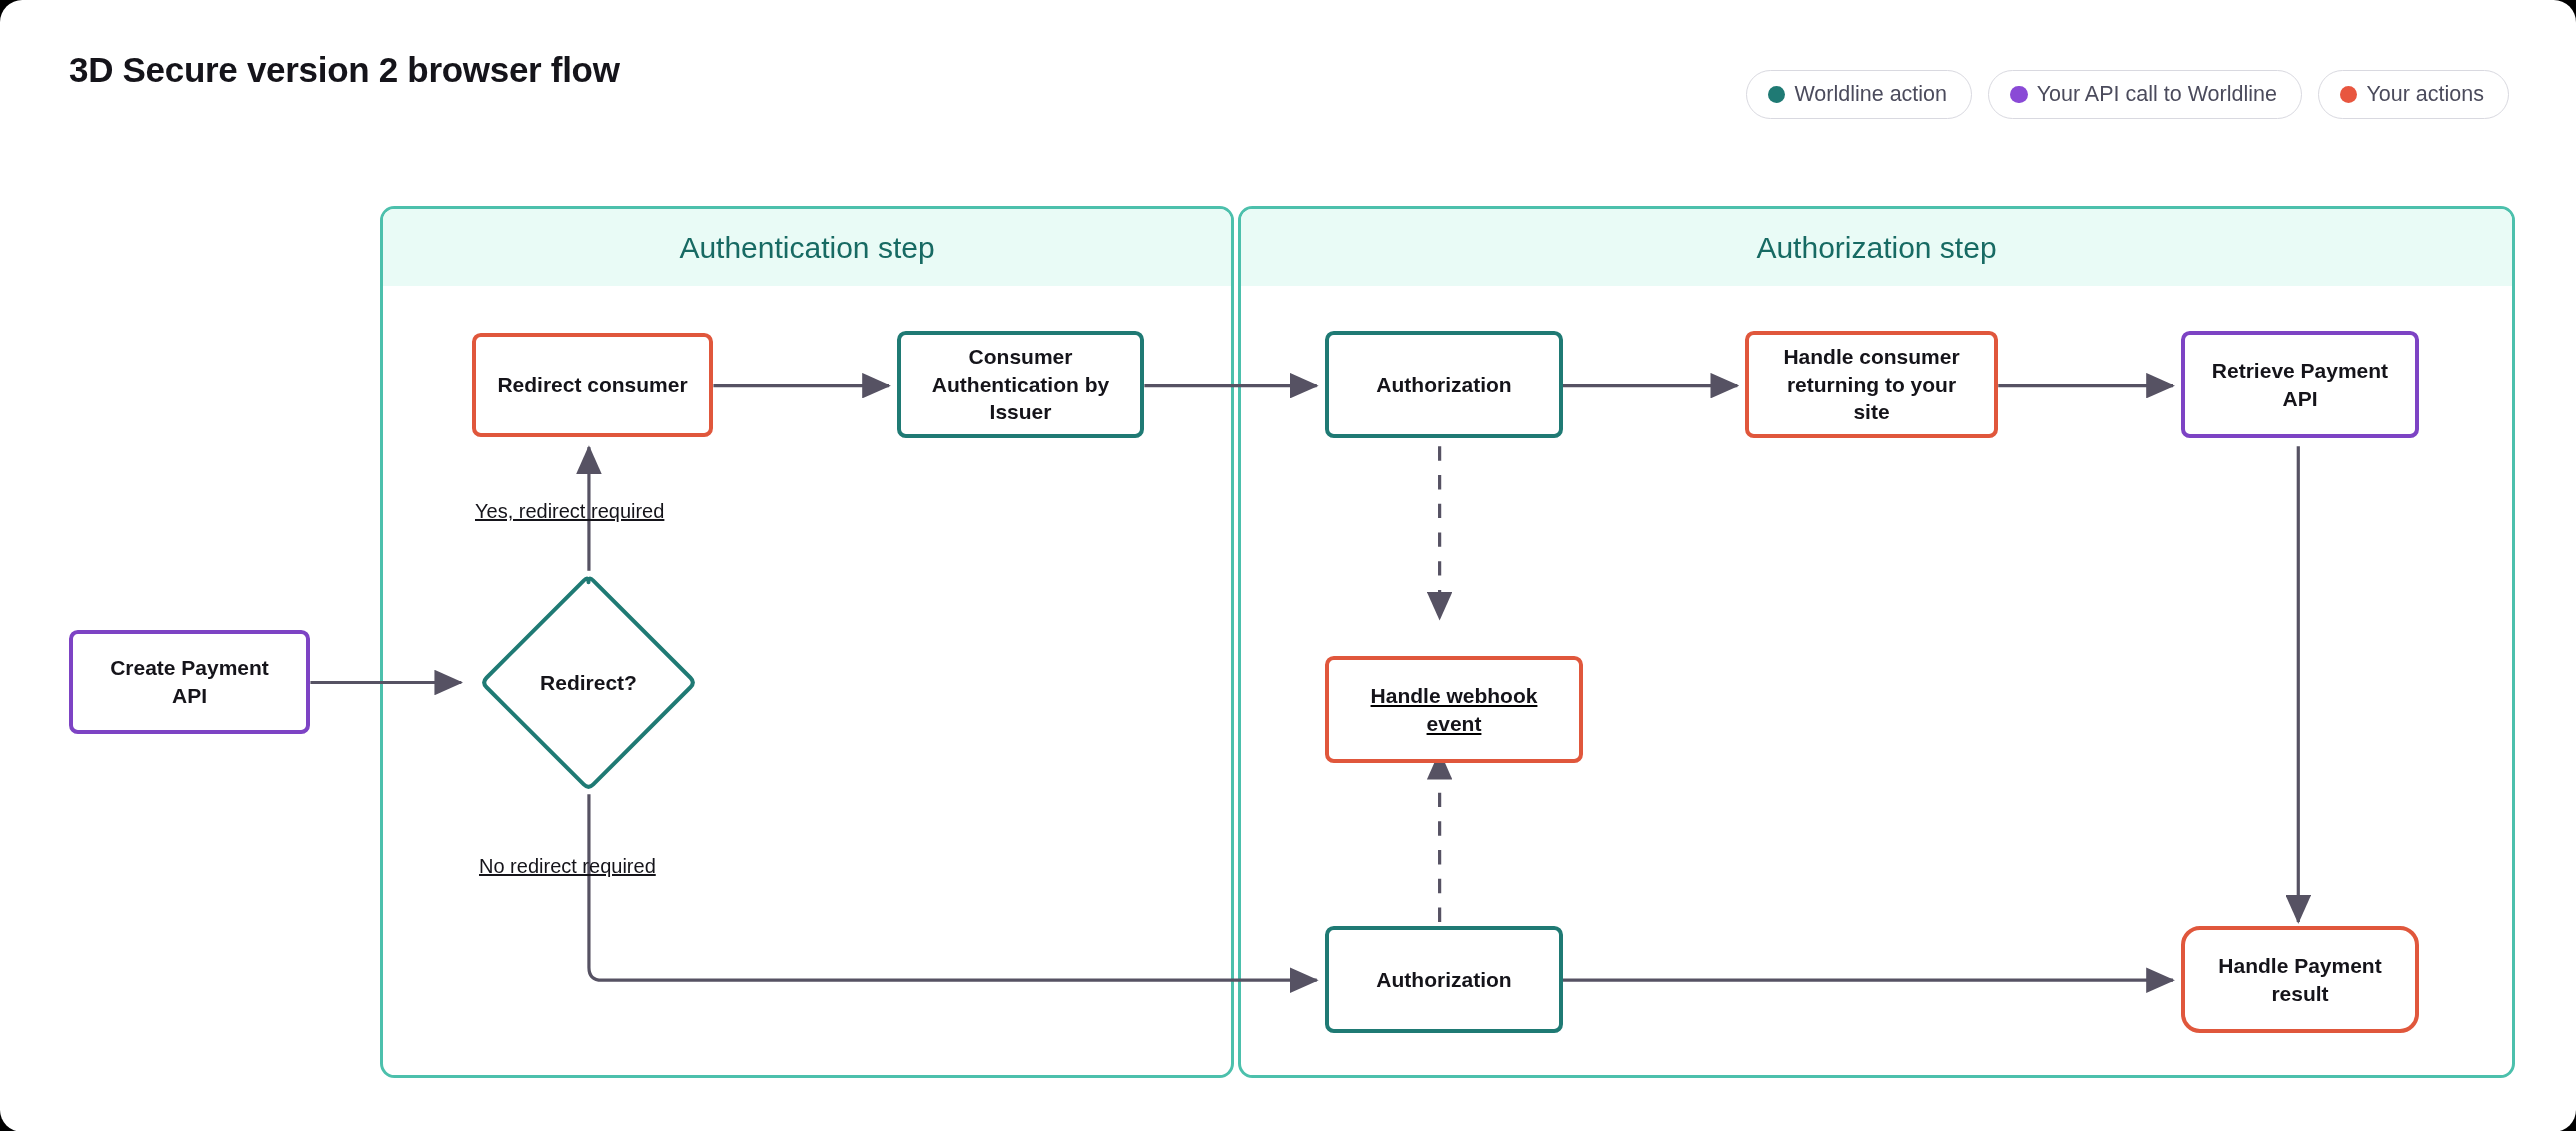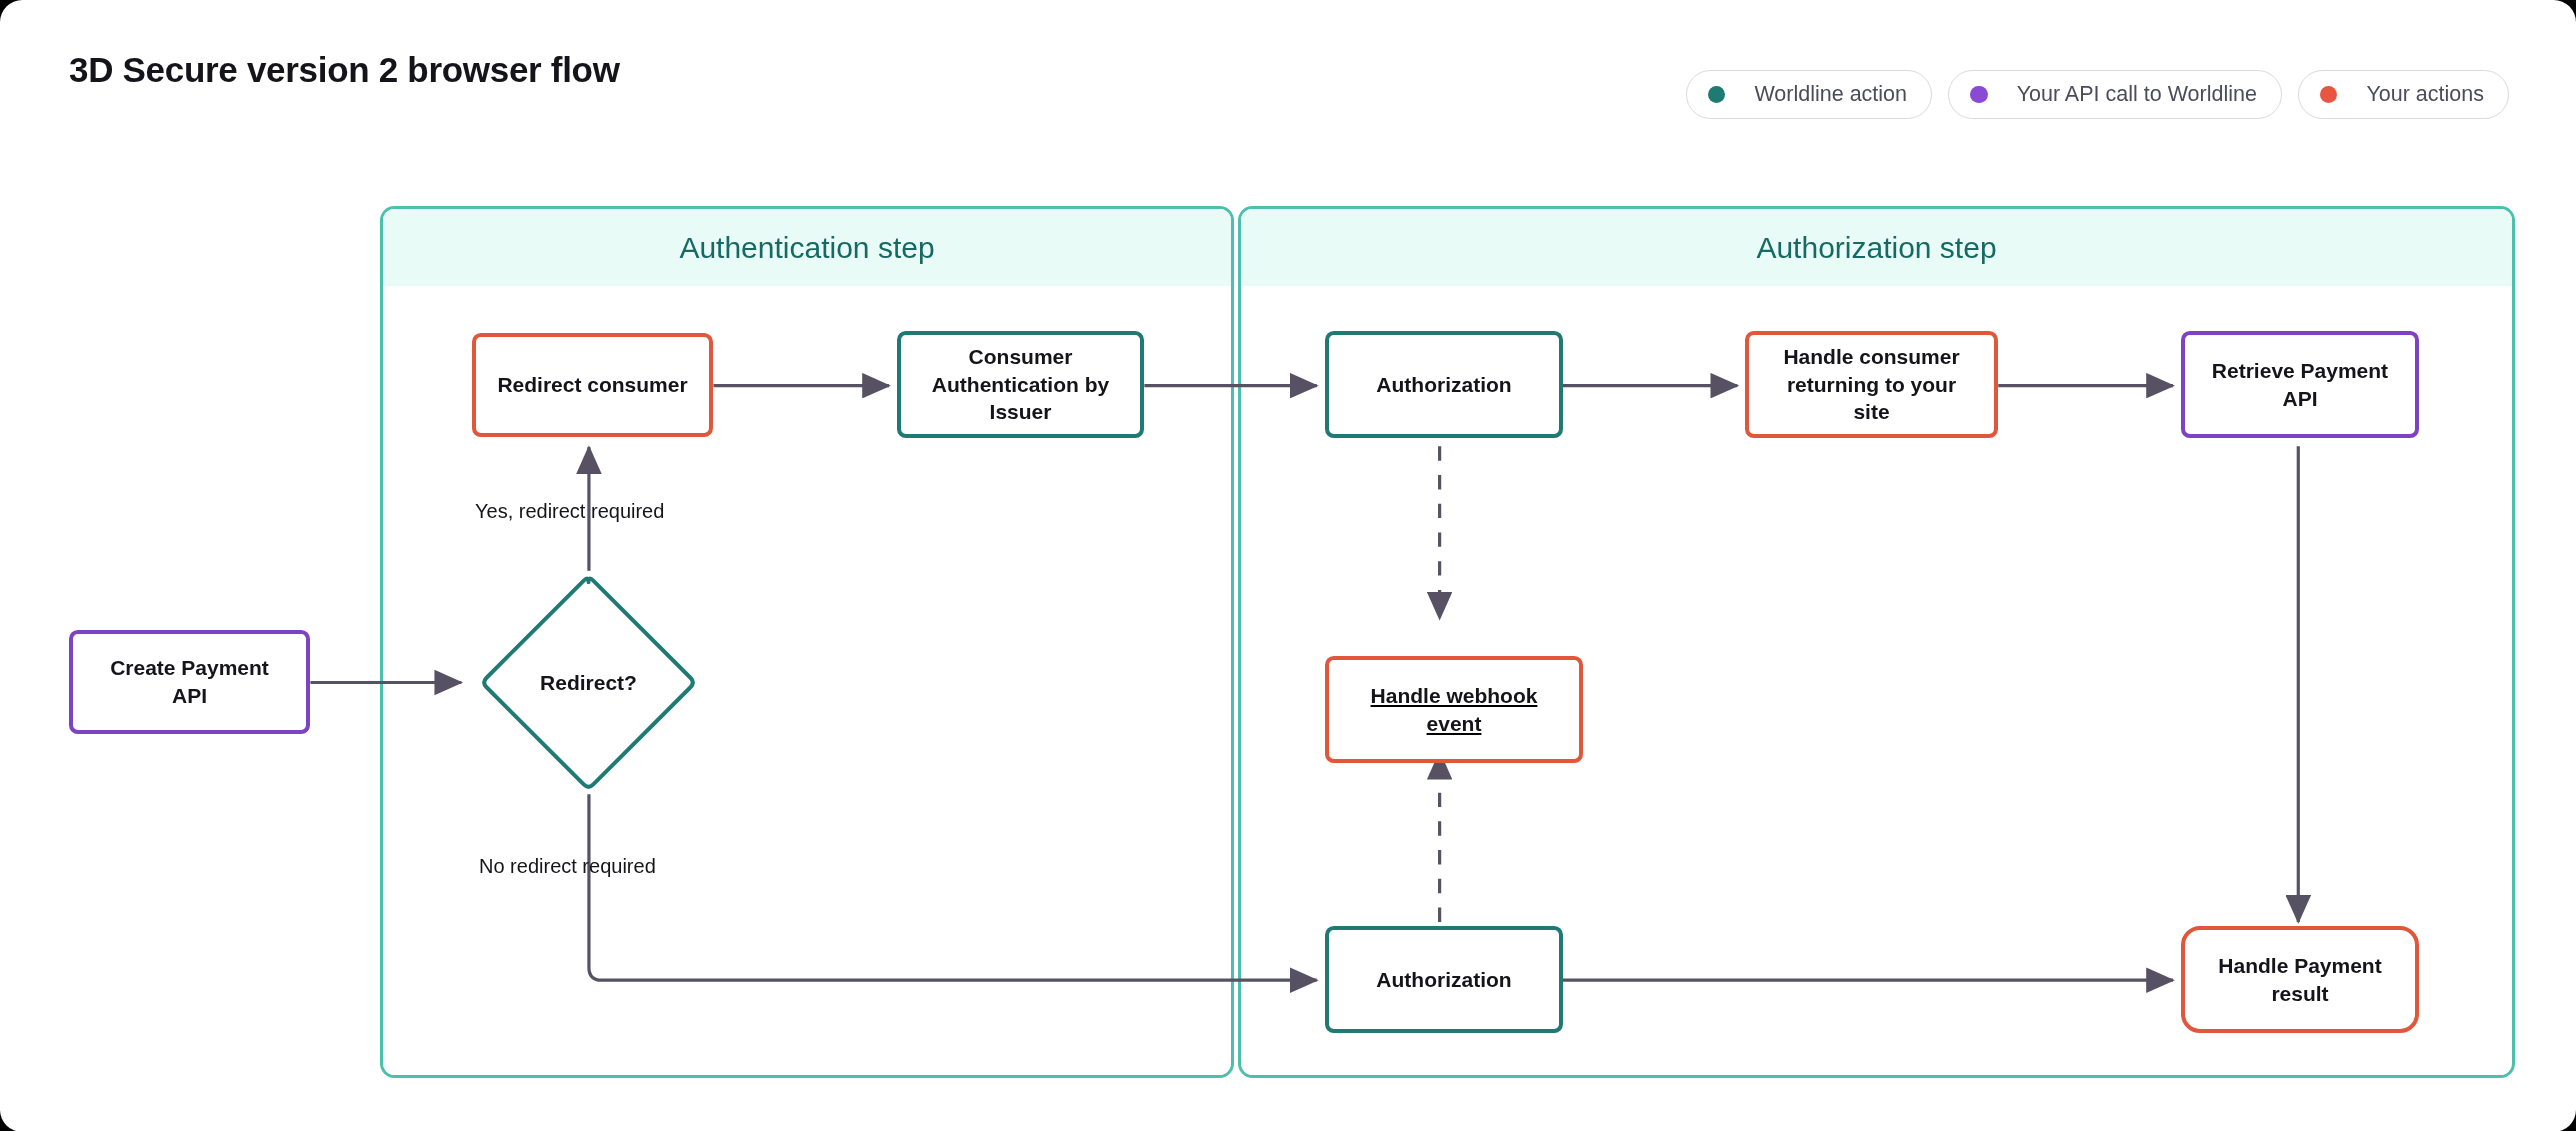--- a/index.html
+++ b/index.html
@@ -7,21 +7,21 @@
        font-family:"Liberation Sans","DejaVu Sans",sans-serif;}
   #page{position:relative;width:2576px;height:1132px;background:#fff;
         border-radius:22.3px;overflow:hidden;}
 
   
   #title{position:absolute;left:69px;top:49px;width:718px;
          font-size:35px;font-weight:bold;line-height:1.22;color:#15141a;
          letter-spacing:-0.3px;}
 
   #legend{position:absolute;right:67px;top:70px;display:flex;gap:16px;align-items:center;}
-  .legend-pill{display:flex;align-items:center;gap:29px;
+  .legend-pill{display:flex;align-items:center;gap:9px;
                border:1.6px solid #d9d9e0;border-radius:25.5px;
                padding:11.2px 24px 11.2px 21px;background:#fff;}
   .legend-dot{width:17.6px;height:17.6px;border-radius:50%;flex:0 0 auto;}
   .legend-label{font-size:21.5px;color:#4b4b5c;white-space:nowrap;}
 
   
   .step-box{position:absolute;border:3.2px solid #4cc0ac;border-radius:14.4px;
             background:#fff;box-sizing:border-box;overflow:hidden;}
   .step-head{height:77px;background:#e9fbf6;width:100%;box-sizing:border-box;
              display:flex;align-items:center;justify-content:center;}
@@ -36,21 +36,21 @@
   .n-teal{border-color:#1f7a74;}
   .n-red{border-color:#e0573c;}
   .n-purple{border-color:#7d43c4;}
 
   
   #diamond{position:absolute;}
   .diamond-label{position:absolute;width:100%;top:50%;transform:translateY(-50%);
                  text-align:center;font-size:21px;font-weight:bold;color:#15141a;}
 
   
-  .edge-label{position:absolute;font-size:20px;color:#15141a;white-space:nowrap;}
+  .edge-label{position:absolute;font-size:20px;color:#15141a;white-space:nowrap;text-decoration:underline;}
 
   
   #wires{position:absolute;left:0;top:0;width:2576px;height:1132px;
          pointer-events:none;}
 </style>
 </head>
 <body>
 
 <div id="page">
 

